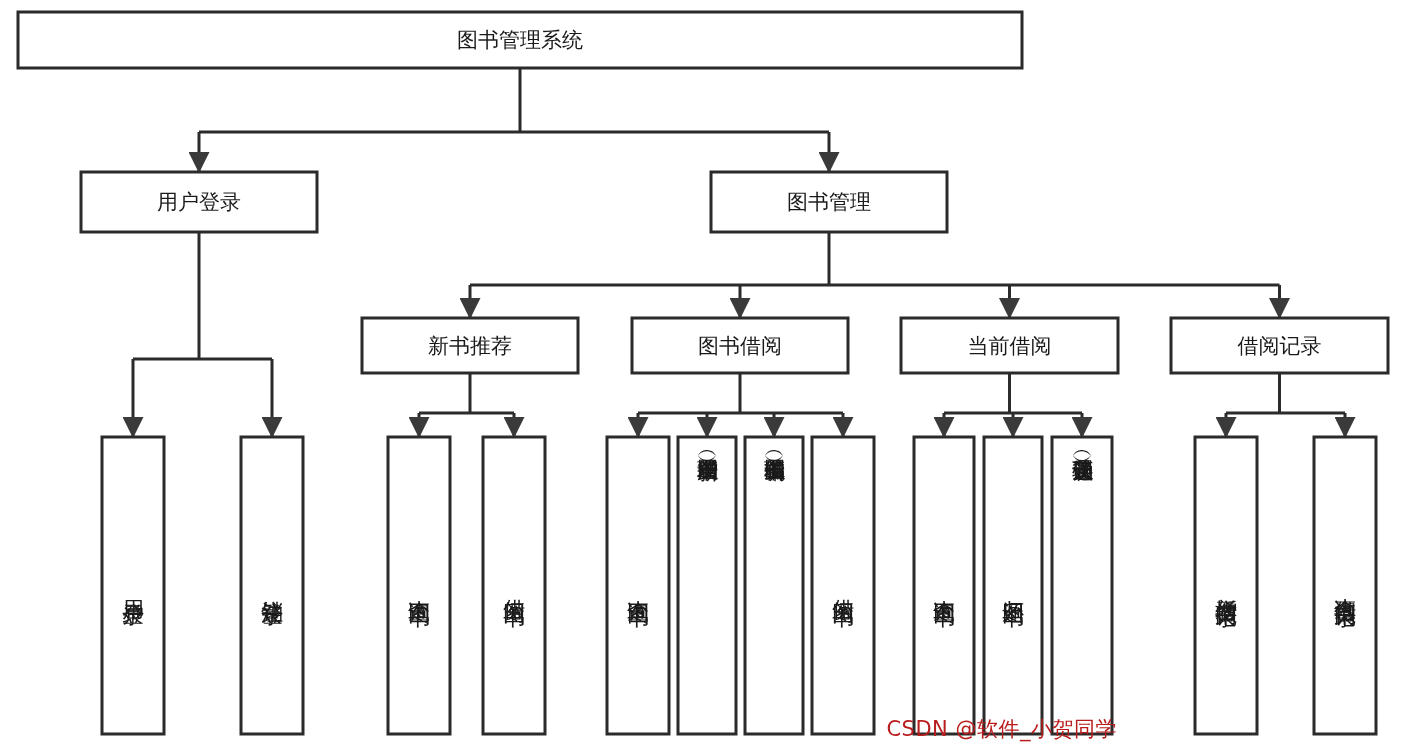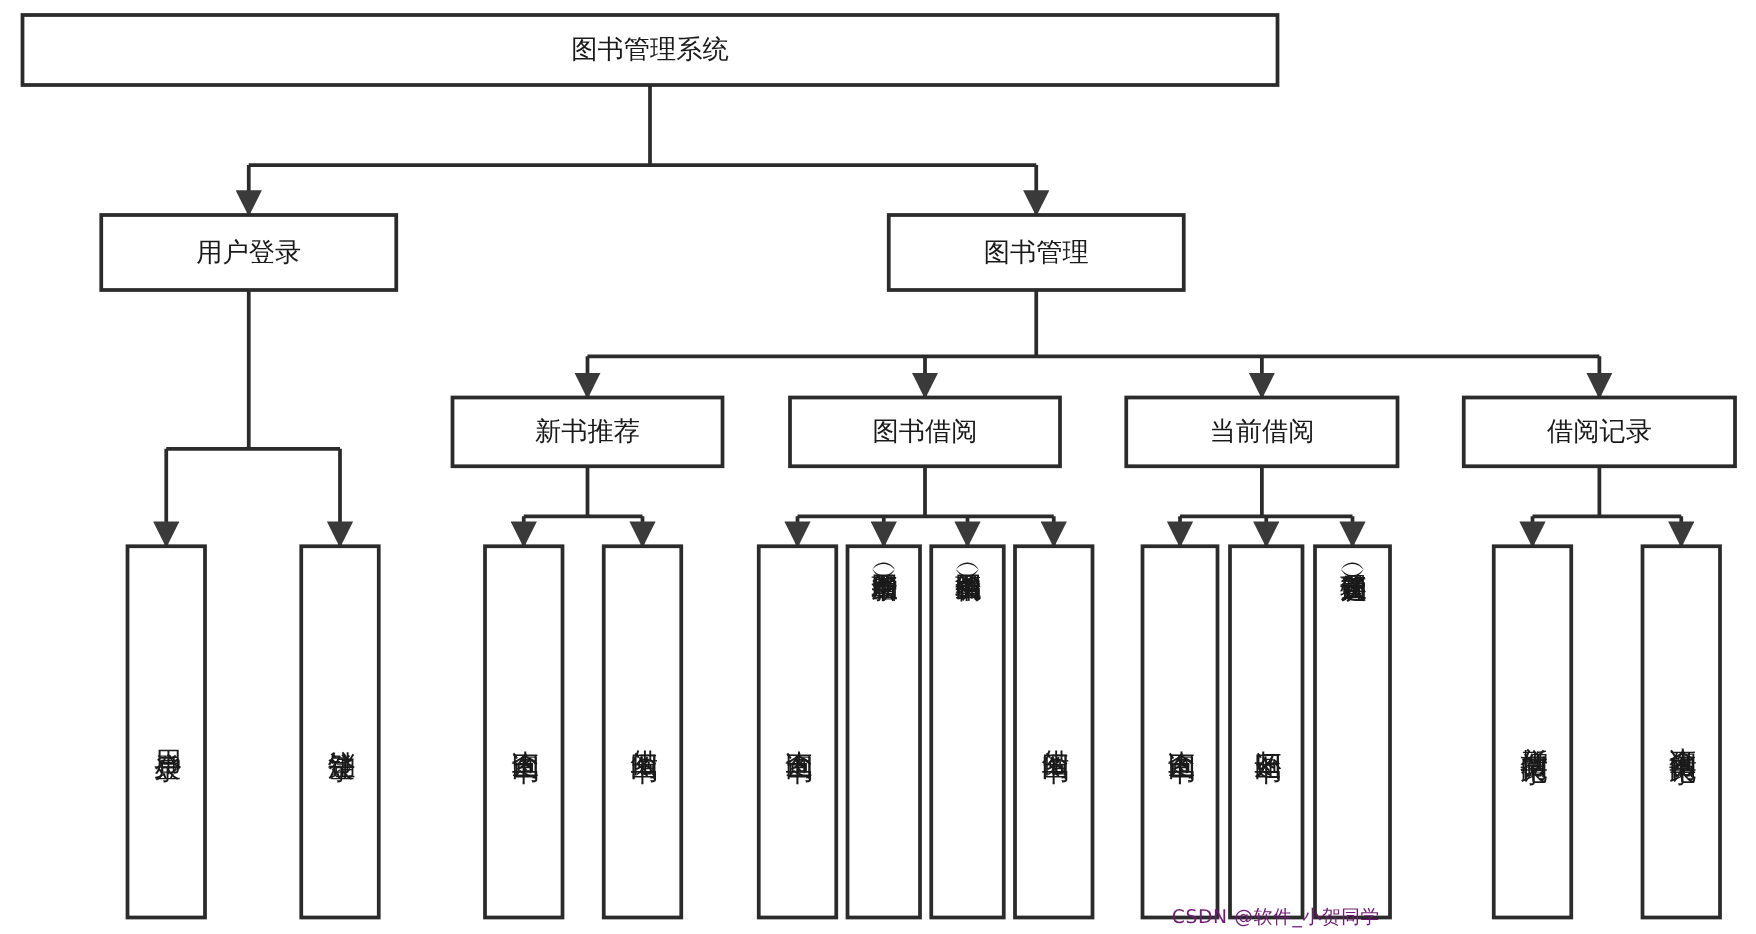--- a/index.html
+++ b/index.html
@@ -65,25 +65,25 @@
     font-family: "DejaVu Sans", "Liberation Sans", sans-serif;
     font-size: 22px;
     line-height: 1.12;
     color: #1a1a1a;
     letter-spacing: 2px;
     white-space: nowrap;
     text-align: center;
   }
   .watermark {
     position: absolute;
-    right: 17px;
+    right: 4px;
     bottom: 4px;
     font-family: "DejaVu Sans", "Liberation Sans", sans-serif;
-    font-size: 15px;
-    color: #701a75;
+    font-size: 21px;
+    color: #b91c1c;
     white-space: nowrap;
     letter-spacing: 0.5px;
   }
 </style>
 </head>
 <body>
 
 <div id="diagram-root">
 
   <svg id="tree-svg" viewBox="0 0 1405 747">

